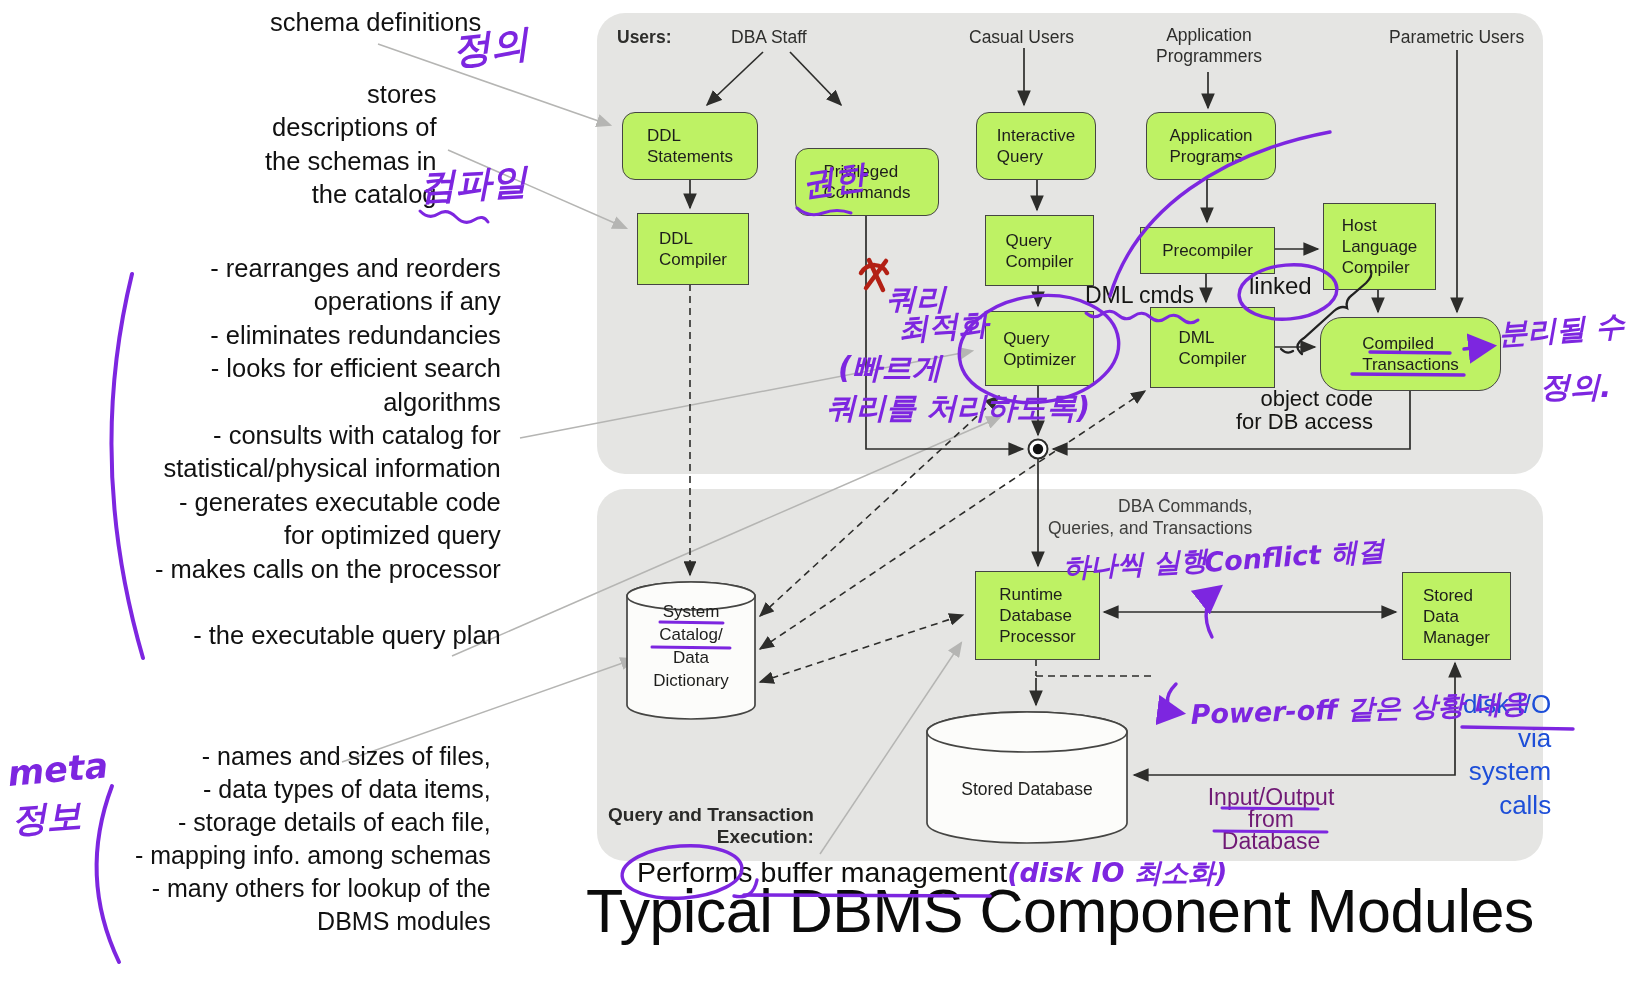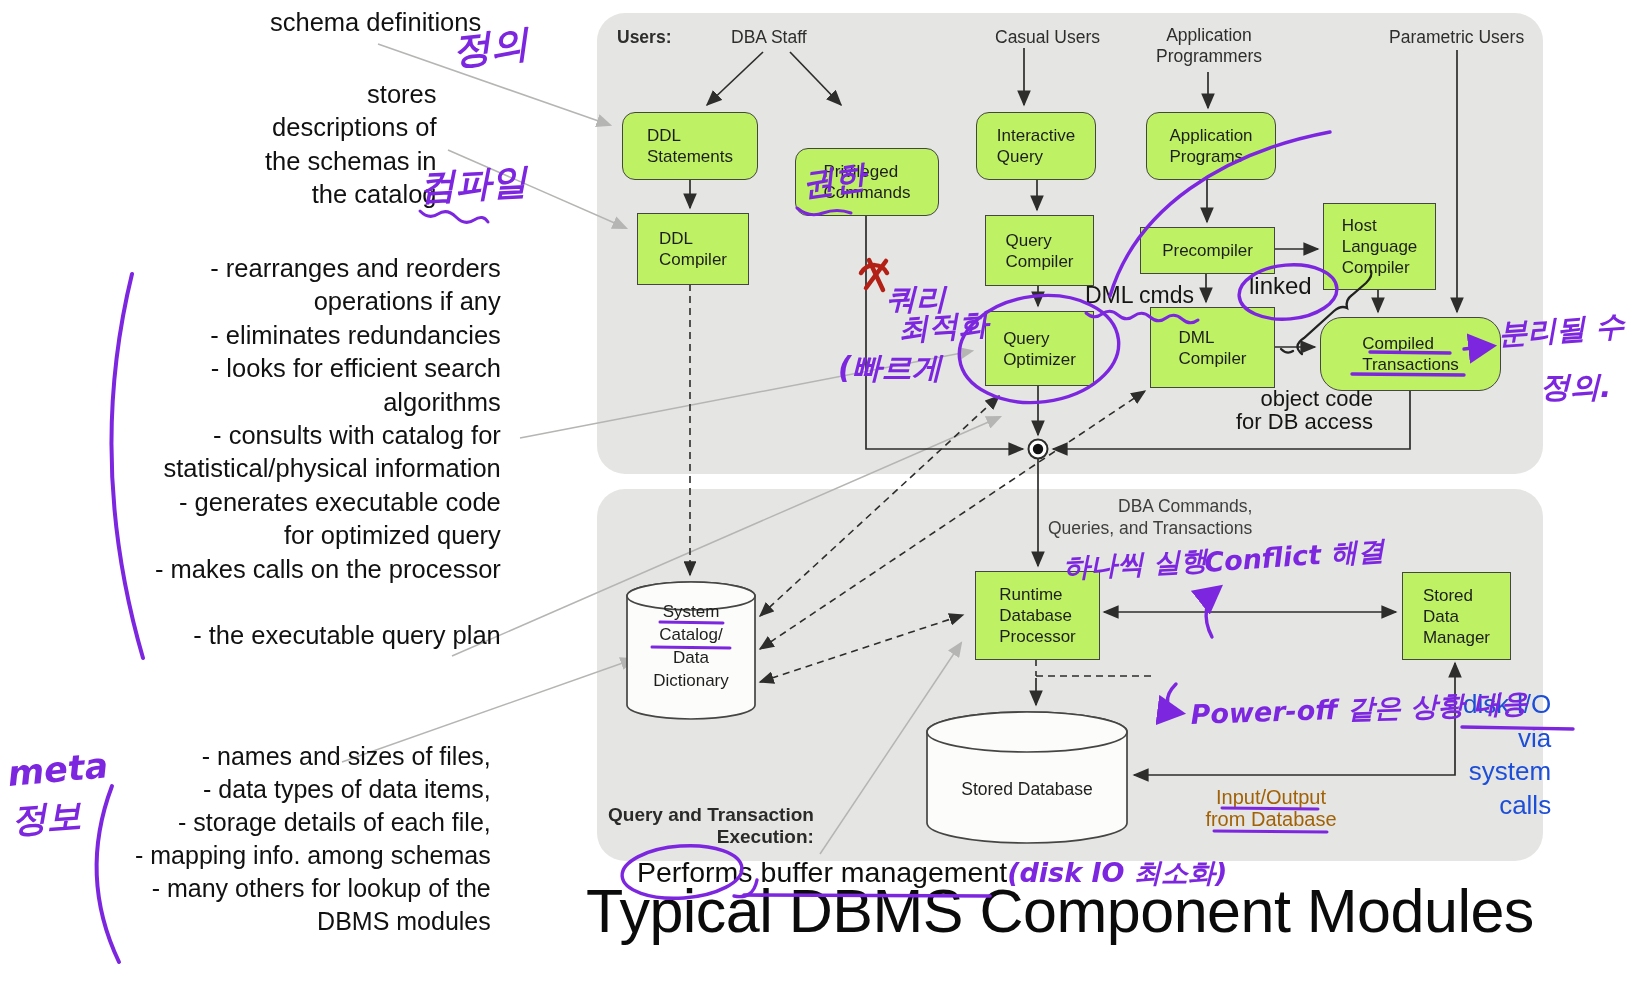--- a/index.html
+++ b/index.html
@@ -130,32 +130,32 @@
 Manager</div>
 
   <div class="cyl-label" style="left:627px;top:600px;width:128px;">System
 Catalog/
 Data
 Dictionary</div>
   <div class="cyl-label" style="left:927px;top:778px;width:200px;font-size:17.5px;">Stored Database</div>
 
   <div class="abs dlabel b" style="left:617px;top:27px;">Users:</div>
   <div class="abs dlabel" style="left:731px;top:27px;">DBA Staff</div>
-  <div class="abs dlabel" style="left:969px;top:27px;margin-left:26px;">Casual Users</div>
+  <div class="abs dlabel" style="left:969px;top:27px;">Casual Users</div>
   <div class="abs dlabel preline ctr" style="left:1149px;top:25px;width:120px;line-height:21px;">Application
 Programmers</div>
   <div class="abs dlabel" style="left:1389px;top:27px;">Parametric Users</div>
 
   <div class="abs" style="left:1085px;top:282px;font-size:23px;color:#151513;">DML cmds</div>
   <div class="abs" style="left:1249px;top:272px;font-size:24px;color:#151513;">linked</div>
   <div class="abs pre" style="left:1236px;top:387px;font-size:22px;line-height:23px;color:#151513;">object code
 for DB access</div>
   <div class="abs pre" style="left:1048px;top:496px;font-size:17.5px;line-height:21.5px;color:#3e3e3c;">DBA Commands,
 Queries, and Transactions</div>
-  <div class="abs preline ctr" style="left:1205px;top:786px;width:132px;font-size:20px;line-height:22px;color:#a16207;">Input/Output
+  <div class="abs preline ctr" style="left:1205px;top:786px;width:132px;font-size:23px;line-height:22px;color:#701a75;">Input/Output
 from Database</div>
   <div class="abs pre b" style="left:608px;top:804px;font-size:19px;line-height:22px;color:#2a2a28;">Query and Transaction
 Execution:</div>
   <div class="abs pre" style="left:1463px;top:688px;font-size:26px;line-height:33.5px;color:#1d4ed8;">disk I/O
 via
 system
 calls</div>
 
   <div class="abs note" style="left:270px;top:6px;">schema definitions</div>
   <div class="abs note pre" style="left:265px;top:78px;">stores
@@ -220,20 +220,21 @@
       <path d="M1281,349 q6,6 12,2"></path>
     </g>
   </svg>
 
   <div class="abs hand" style="left:450px;top:26px;font-size:38px;transform:rotate(-6deg);">정의</div>
   <div class="abs hand" style="left:418px;top:163px;font-size:36px;transform:rotate(-3deg);">컴파일</div>
   <div class="abs hand" style="left:799px;top:164px;font-size:32px;transform:rotate(-8deg);">권한</div>
   <div class="abs hand" style="left:886px;top:279px;font-size:30px;">쿼리</div>
   <div class="abs hand" style="left:897px;top:310px;font-size:30px;transform:rotate(-4deg);">최적화</div>
   <div class="abs hand" style="left:838px;top:348px;font-size:30px;">(빠르게</div>
+  <div class="abs hand" style="left:826px;top:388px;font-size:30px;">쿼리를 처리하도록)</div>
   <div class="abs hand" style="left:1497px;top:315px;font-size:29px;transform:rotate(-4deg);">분리될 수 없는</div>
   <div class="abs hand" style="left:1540px;top:367px;font-size:30px;">정의.</div>
   <div class="abs hand" style="left:1062px;top:550px;font-size:27px;transform:rotate(-3deg);">하나씩 실행</div>
   <div class="abs hand" style="left:1203px;top:545px;font-size:27px;transform:rotate(-4deg);">Conflict 해결</div>
   <div class="abs hand" style="left:1190px;top:697px;font-size:27px;transform:rotate(-2deg);">Power-off 같은 상황 대응</div>
   <div class="abs hand" style="left:6px;top:754px;font-size:35px;transform:rotate(-5deg);">meta</div>
   <div class="abs hand" style="left:10px;top:797px;font-size:35px;transform:rotate(-4deg);">정보</div>
 
 </div>
 

